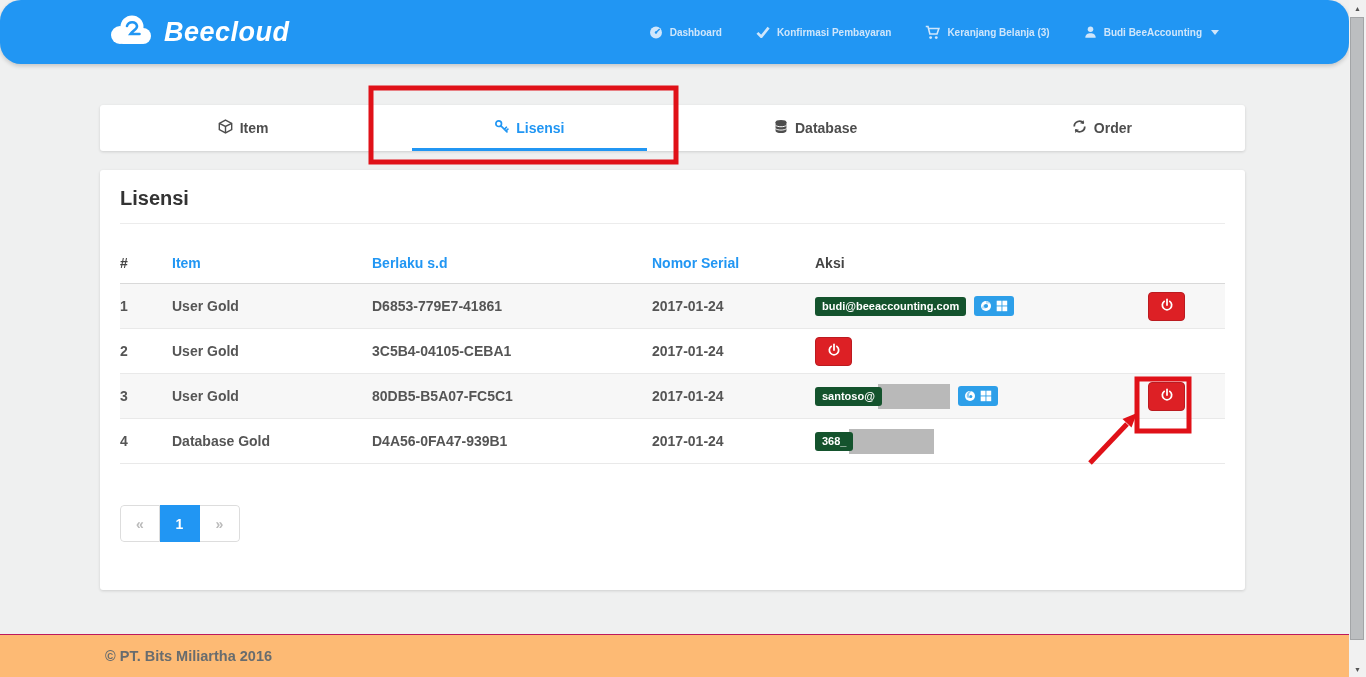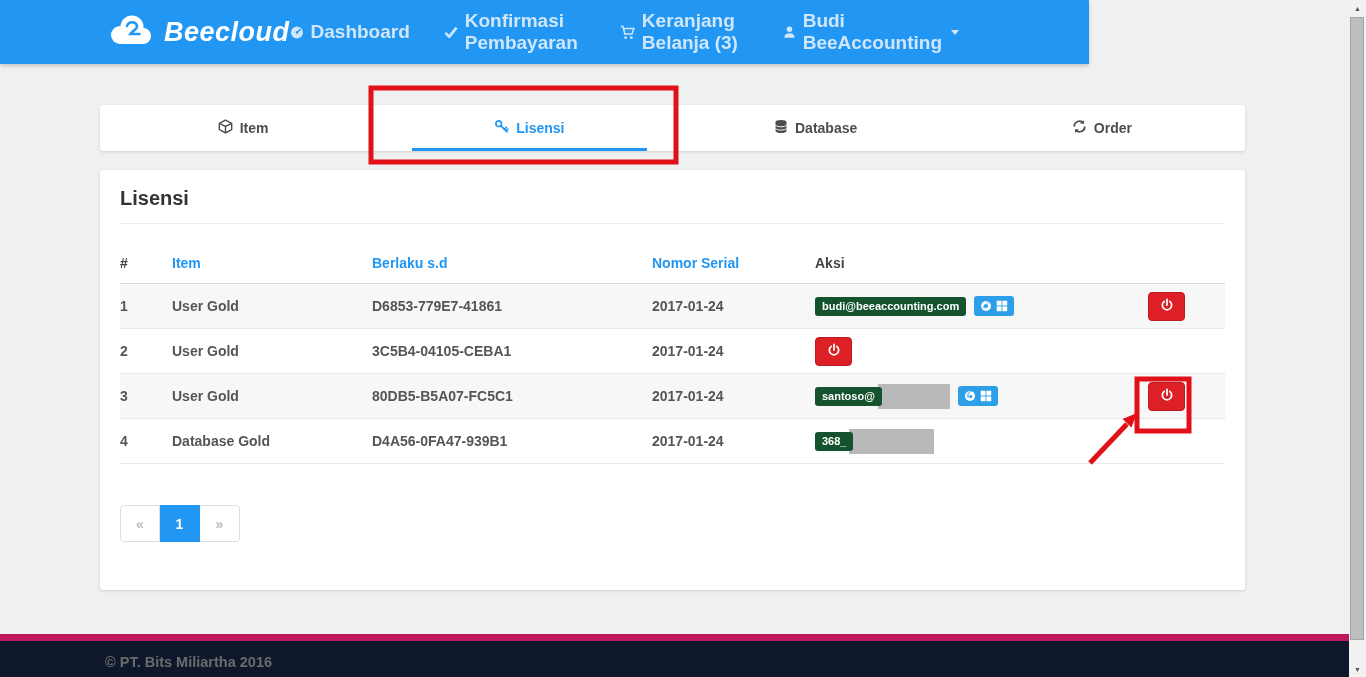--- a/index.html
+++ b/index.html
@@ -1,26 +1,26 @@
 <!DOCTYPE html>
 <html><head>
 <meta charset="utf-8">
 <style>
   html,body{margin:0;padding:0;background:#eff0f0;}
   *{box-sizing:border-box;}
   .page{position:relative;width:1366px;height:677px;overflow:hidden;
         background:#eff0f0;font-family:"Liberation Sans",sans-serif;}
 
   
-  .topbar{position:absolute;left:0;top:0;width:1089px;height:64px;background:#2196f3;
-          box-shadow:0 2px 4px rgba(0,0,0,.18);display:flex;align-items:center;z-index:5;}
+  .topbar{position:absolute;left:0;top:0;width:1349px;height:64px;background:#2196f3;
+          box-shadow:0 2px 4px rgba(0,0,0,.18);display:flex;align-items:center;z-index:5;border-radius:21px;}
   .brand{display:flex;align-items:center;gap:10px;margin-left:108px;cursor:pointer;}
   .brand-text{color:#fff;font-size:27px;font-weight:bold;font-style:italic;letter-spacing:.5px;}
   .topnav{margin-left:auto;margin-right:130px;display:flex;align-items:center;gap:34px;}
-  .navitem{display:flex;align-items:center;gap:7px;color:#cfe6fb;font-size:19px;font-weight:bold;cursor:pointer;}
+  .navitem{display:flex;align-items:center;gap:7px;color:#cfe6fb;font-size:10px;font-weight:bold;cursor:pointer;}
   .navitem svg{display:block;}
   .caret{width:0;height:0;border-left:4px solid transparent;border-right:4px solid transparent;
          border-top:5px solid #cfe6fb;margin-left:2px;}
 
   
   .tabs-card{position:absolute;left:100px;top:105px;width:1145px;height:46px;background:#fff;
              border-radius:3px;box-shadow:0 1px 3px rgba(0,0,0,.14);
              display:grid;grid-template-columns:repeat(4,1fr);z-index:2;}
   .tab{position:relative;display:flex;align-items:center;justify-content:center;gap:7px;
        font-size:14px;font-weight:bold;color:#4d4d4d;cursor:pointer;}
@@ -57,22 +57,22 @@
   .pagination{display:inline-flex;margin-top:41px;border-radius:4px;overflow:hidden;
               box-shadow:0 0 0 0 transparent;}
   .pagebtn{width:40px;height:37px;display:flex;align-items:center;justify-content:center;
            background:#fff;border:1px solid #ddd;color:#bbb;font-size:14px;font-weight:bold;cursor:pointer;}
   .pagebtn + .pagebtn{border-left:none;}
   .pagebtn.current{background:#2196f3;border-color:#2196f3;color:#fff;}
   .pagebtn:first-child{border-radius:4px 0 0 4px;}
   .pagebtn:last-child{border-radius:0 4px 4px 0;}
 
   
-  .footer{position:absolute;left:0;top:634px;width:1349px;height:43px;background:#0f172a;
-          border-top:7px solid #be185d;}
+  .footer{position:absolute;left:0;top:634px;width:1349px;height:43px;background:#fdba74;
+          border-top:1px solid #be185d;}
   .footer-text{position:absolute;left:105px;top:13px;font-size:14.5px;font-weight:bold;color:#686c6e;}
 
   
   .scrollbar{position:absolute;right:0;top:0;width:17px;height:677px;background:#f1f1f1;z-index:50;}
   .sb-btn{position:absolute;left:0;width:17px;height:16px;display:flex;align-items:center;
           justify-content:center;font-size:7px;color:#555;cursor:pointer;}
   .sb-up{top:0;}
   .sb-down{bottom:0;}
   .sb-thumb{position:absolute;left:1px;top:17px;width:14px;height:623px;background:#bcbec0;
             border:1px solid #a3a5a7;cursor:pointer;}

